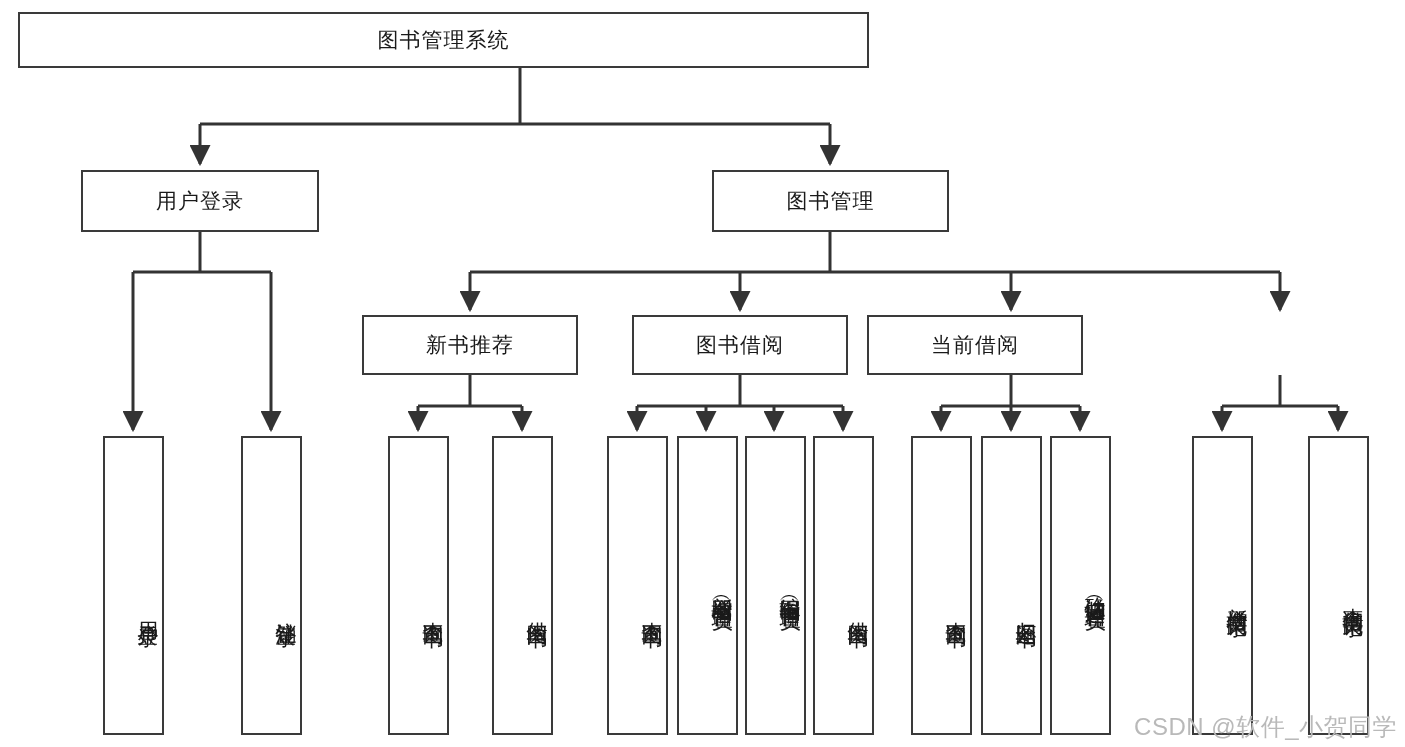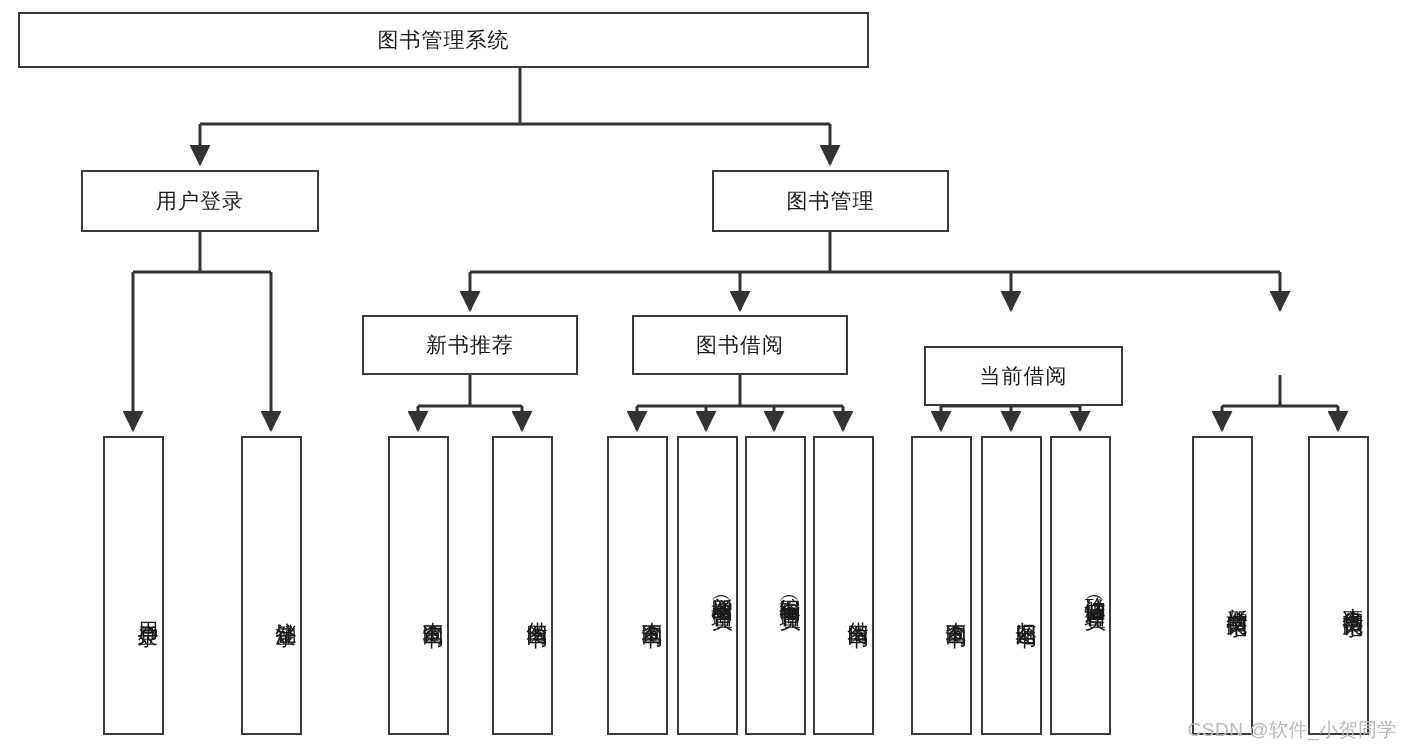--- a/index.html
+++ b/index.html
@@ -57,21 +57,21 @@
     padding-top: 22px;
   }
   .node-label {
     display: block;
     white-space: nowrap;
   }
   #watermark {
     position: absolute;
     right: 8px;
     bottom: 4px;
-    font-size: 19px;
+    font-size: 24px;
     color: #b9b9b9;
     white-space: nowrap;
     letter-spacing: 0.5px;
   }
 </style>
 </head>
 <body>
 
 <div id="diagram">
 
@@ -138,21 +138,21 @@
   </div>
 
   <div class="node horizontal" style="left:712px; top:170px; width:237px; height:62px;">
     <span class="node-label">图书管理</span>
   </div>
 
   <div class="node horizontal" style="left:632px; top:315px; width:216px; height:60px;">
     <span class="node-label">图书借阅</span>
   </div>
 
-  <div class="node horizontal" style="left:924px; top:315px; width:199px; height:60px;margin-top:31px;">
+  <div class="node horizontal" style="left:867px; top:315px; width:216px; height:60px;">
     <span class="node-label">当前借阅</span>
   </div>
 
 
   <div class="node vertical pad-top-lg" style="left:103px; top:436px; width:61px; height:299px;">
     <span class="node-label">用户登录</span>
   </div>
 
   <div class="node vertical pad-top-lg" style="left:241px; top:436px; width:61px; height:299px;">
     <span class="node-label">注销登录</span>

